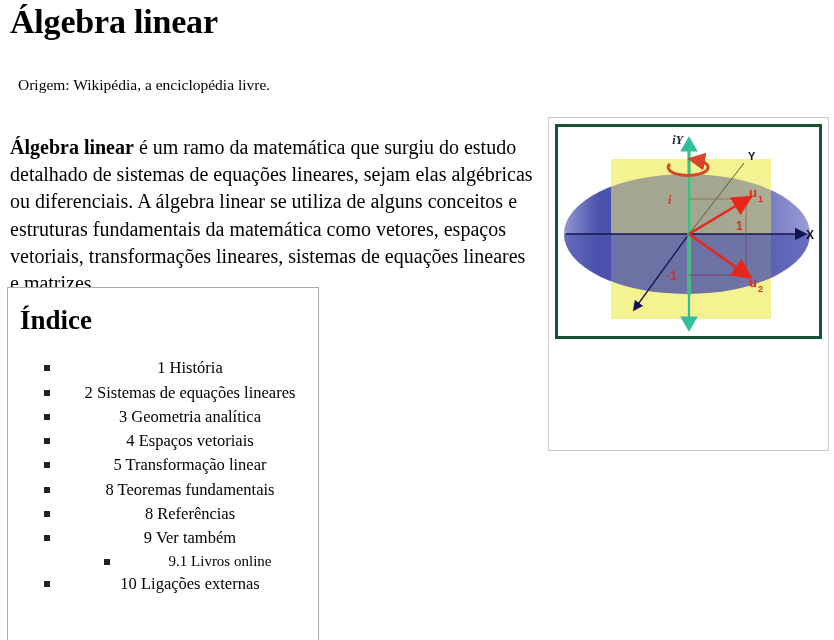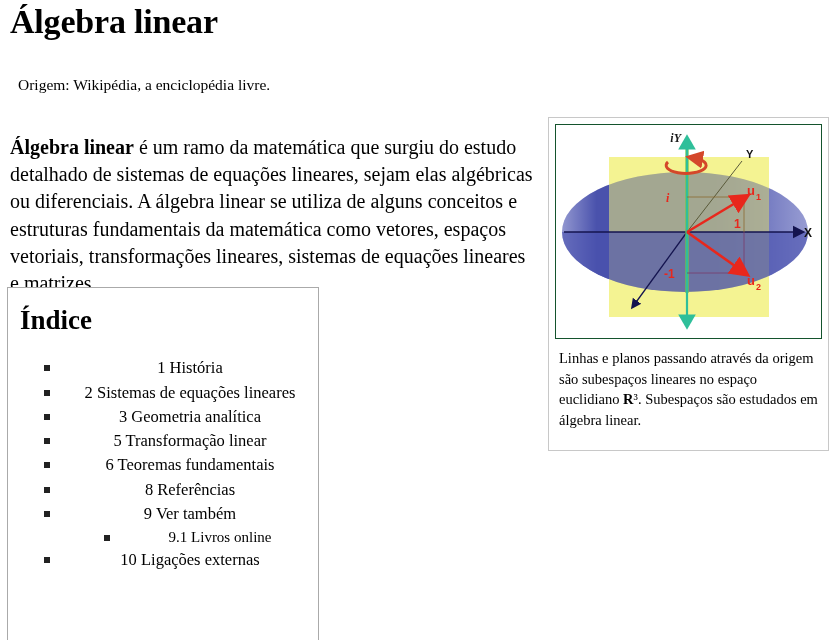--- a/index.html
+++ b/index.html
@@ -115,21 +115,21 @@
     left: 548px;
     top: 117px;
     width: 281px;
     height: 334px;
     border: 1px solid #c8c8c8;
     background: #ffffff;
     box-sizing: border-box;
   }
   .figure-inner {
     margin: 6px 6px 0 6px;
-    border: 1px solid #14532d;
+    border: 3px solid #14532d;
     background: #ffffff;
     box-sizing: border-box;
     height: 215px;
     position: relative;
     overflow: hidden;
   }
   .figure-caption {
     margin: 9px 10px 0 10px;
     font-size: 14.5px;
     line-height: 1.42;
@@ -146,22 +146,23 @@
 <div class="tagline">Origem: Wikipédia, a enciclopédia livre.</div>
 
 <p class="lead"><b>Álgebra linear</b><span> é um ramo da matemática que surgiu do estudo detalhado de sistemas de equações lineares, sejam elas algébricas ou diferenciais. A álgebra linear se utiliza de alguns conceitos e estruturas fundamentais da matemática como vetores, espaços vetoriais, transformações lineares, sistemas de equações lineares e matrizes.</span></p>
 
 <div class="toc">
   <div class="toc-title">Índice</div>
   <ul class="toc-list">
     <li><span>1 História</span></li>
     <li><span>2 Sistemas de equações lineares</span></li>
     <li><span>3 Geometria analítica</span></li>
+    <li><span>4 Espaços vetoriais</span></li>
     <li><span>5 Transformação linear</span></li>
-    <li><span>6 Teoremas fundamentais</span></li>
+    <li><span>8 Teoremas fundamentais</span></li>
     <li><span>8 Referências</span></li>
     <li><span>9 Ver também</span>
       <ul class="toc-sublist">
         <li><span>9.1 Livros online</span></li>
       </ul>
     </li>
     <li><span>10 Ligações externas</span></li>
   </ul>
 </div>
 
@@ -235,14 +236,13 @@
       <text x="110" y="77" font-family="'Liberation Serif', serif" font-size="12" font-style="italic" font-weight="bold" fill="#e8271c">i</text>
       <text x="178" y="103" font-family="'Liberation Sans', sans-serif" font-size="12" font-weight="bold" fill="#e8271c">1</text>
       <text x="108" y="153" font-family="'Liberation Sans', sans-serif" font-size="12" font-weight="bold" fill="#e8271c">-1</text>
 
       <text x="191" y="70" font-family="'Liberation Sans', sans-serif" font-size="13" font-weight="bold" fill="#e8271c">u</text>
       <text x="200" y="75" font-family="'Liberation Sans', sans-serif" font-size="9" font-weight="bold" fill="#e8271c">1</text>
       <text x="191" y="160" font-family="'Liberation Sans', sans-serif" font-size="13" font-weight="bold" fill="#e8271c">u</text>
       <text x="200" y="165" font-family="'Liberation Sans', sans-serif" font-size="9" font-weight="bold" fill="#e8271c">2</text>
     </svg>
   </div>
-  <div class="figure-caption"><span>Linhas e planos passando através da origem são subespaços lineares no espaço euclidiano </span><b>R</b><span>³</span><span>. Subespaços são estudados em álgebra linear.</span></div>
 </div>
 
 </body></html>

